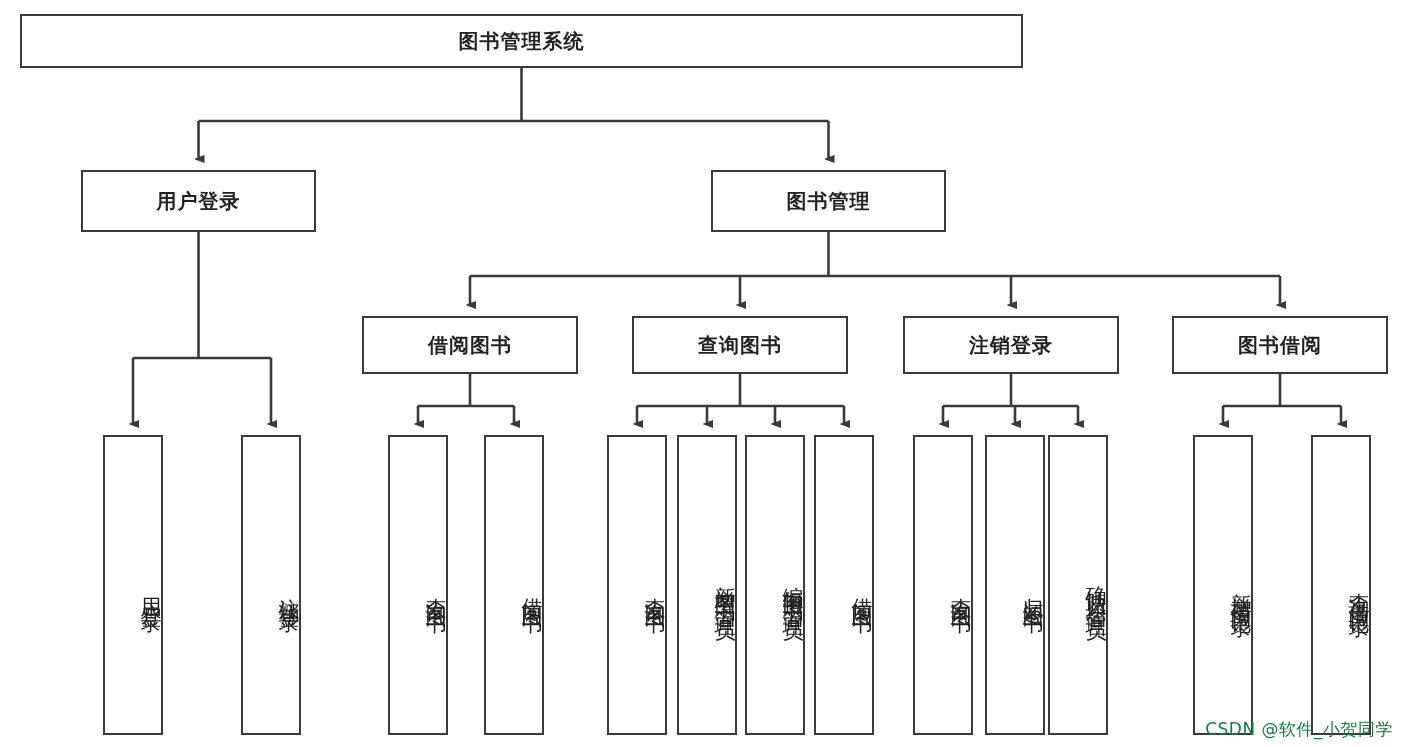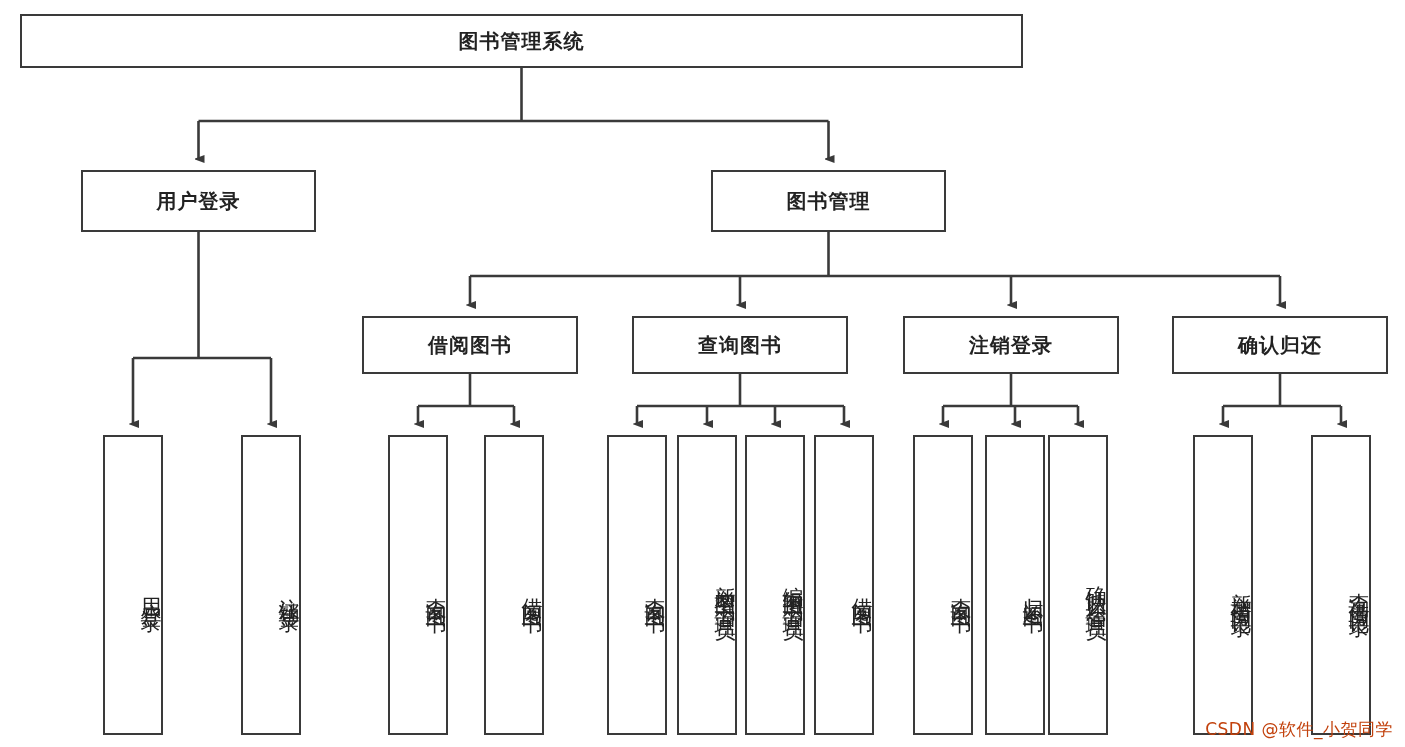--- a/index.html
+++ b/index.html
@@ -55,21 +55,21 @@
   .node.vert .vlabel {
     writing-mode: vertical-rl;
     text-orientation: upright;
     display: block;
   }
   .watermark {
     position: absolute;
     right: 12px;
     bottom: 6px;
     font-size: 17px;
-    color: #c2410c;
+    color: #15803d;
     letter-spacing: 0.5px;
     white-space: nowrap;
     font-family: "DejaVu Sans", "Liberation Sans", sans-serif;
   }
 </style>
 </head>
 <body>
 
 <div id="canvas">
 
@@ -130,21 +130,21 @@
   <div class="node horiz" style="left: 362px; top: 316px; width: 216px; height: 58px;">
       <span>借阅图书</span>
     </div>
   <div class="node horiz" style="left: 632px; top: 316px; width: 216px; height: 58px;">
       <span>查询图书</span>
     </div>
   <div class="node horiz" style="left: 903px; top: 316px; width: 216px; height: 58px;">
       <span>注销登录</span>
     </div>
   <div class="node horiz" style="left: 1172px; top: 316px; width: 216px; height: 58px;">
-      <span>确认归还</span>
+      <span>图书借阅</span>
     </div>
 
   <div class="node vert" style="left: 103px; top: 435px; width: 60px; height: 300px;">
       <span class="vlabel">用户登录</span>
     </div>
   <div class="node vert" style="left: 241px; top: 435px; width: 60px; height: 300px;">
       <span class="vlabel">注销登录</span>
     </div>
 
   <div class="node vert" style="left: 388px; top: 435px; width: 60px; height: 300px;">

